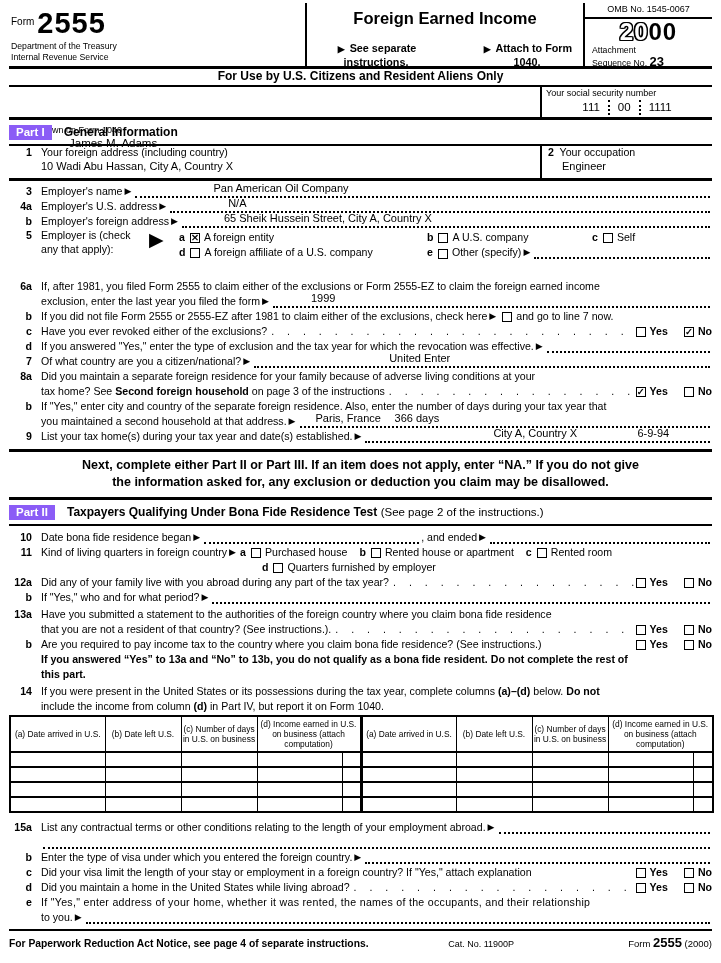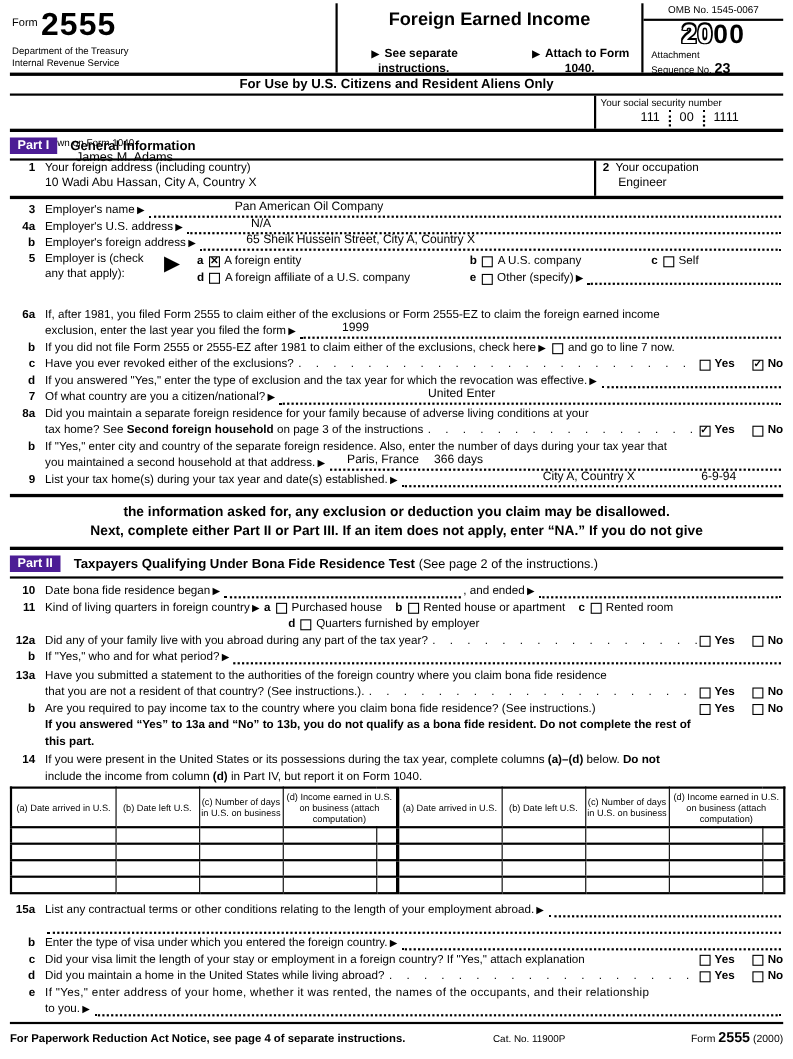--- a/index.html
+++ b/index.html
@@ -34,21 +34,21 @@
   .name-row { display: flex; border-bottom: 3px solid #000; height: 33px; }
   .name-left { flex: 1; padding: 1px 2px; margin-top: 37px; }
   .small-lab { font-size: 9px; }
   .entry { font-size: 11.5px; padding-left: 58px; }
   .ssn-box { width: 172px; border-left: 2px solid #000; padding: 1px 4px; }
   .ssn-val { font-size: 11.5px; display: flex; justify-content: center; align-items: stretch; margin-top: 1px; }
   .ssn-sep { border-left: 2px dotted #000; margin: 0 8px; }
 
   
   .part-row { display: flex; align-items: center; gap: 12px; margin: 5px 0 4px; }
-  .part-tag { background: #4c1d95; color: #fff; font-weight: bold; font-size: 11.5px; padding: 0 7px 1px; }
+  .part-tag { background: #8b5cf6; color: #fff; font-weight: bold; font-size: 11.5px; padding: 0 7px 1px; }
   .part-title { font-weight: bold; font-size: 12px; }
   .part-note { font-weight: normal; font-size: 11.5px; }
 
   
   .row { display: flex; align-items: flex-end; min-height: 15px; }
   .num { width: 32px; flex-shrink: 0; font-weight: bold; text-align: right; padding-right: 9px; }
   .arrow { font-size: 9px; padding: 0 2px; line-height: 1.6; }
   .dotline { flex: 1; border-bottom: 2px dotted #000; position: relative; height: 14px; margin: 0 2px; }
   .dl-val { position: absolute; bottom: 1px; font-size: 11px; white-space: nowrap; }
   .leader { flex: 1; overflow: hidden; white-space: nowrap; letter-spacing: 5px; padding: 0 4px; }
@@ -305,22 +305,22 @@
     <span class="num">9</span>
     <span>List your tax home(s) during your tax year and date(s) established.</span>
     <span class="arrow">▶</span>
     <span class="dotline">
       <span class="dl-val" style="left:128px">City A, Country X</span>
       <span class="dl-val" style="left:272px">6-9-94</span>
     </span>
   </div>
 
   <div class="midnote">
+    <div>Next, complete either Part II or Part III. If an item does not apply, enter “NA.” If you do not give</div>
     <div>the information asked for, any exclusion or deduction you claim may be disallowed.</div>
-    <div>Next, complete either Part II or Part III. If an item does not apply, enter “NA.” If you do not give</div>
   </div>
 
   <div class="part-row">
     <span class="part-tag">Part II</span>
     <span class="part-title"><span>Taxpayers Qualifying Under Bona Fide Residence Test</span> <span class="part-note">(See page 2 of the instructions.)</span></span>
   </div>
   <div class="rule-thin"></div>
 
   <div class="row" style="margin-top:3px">
     <span class="num">10</span>

